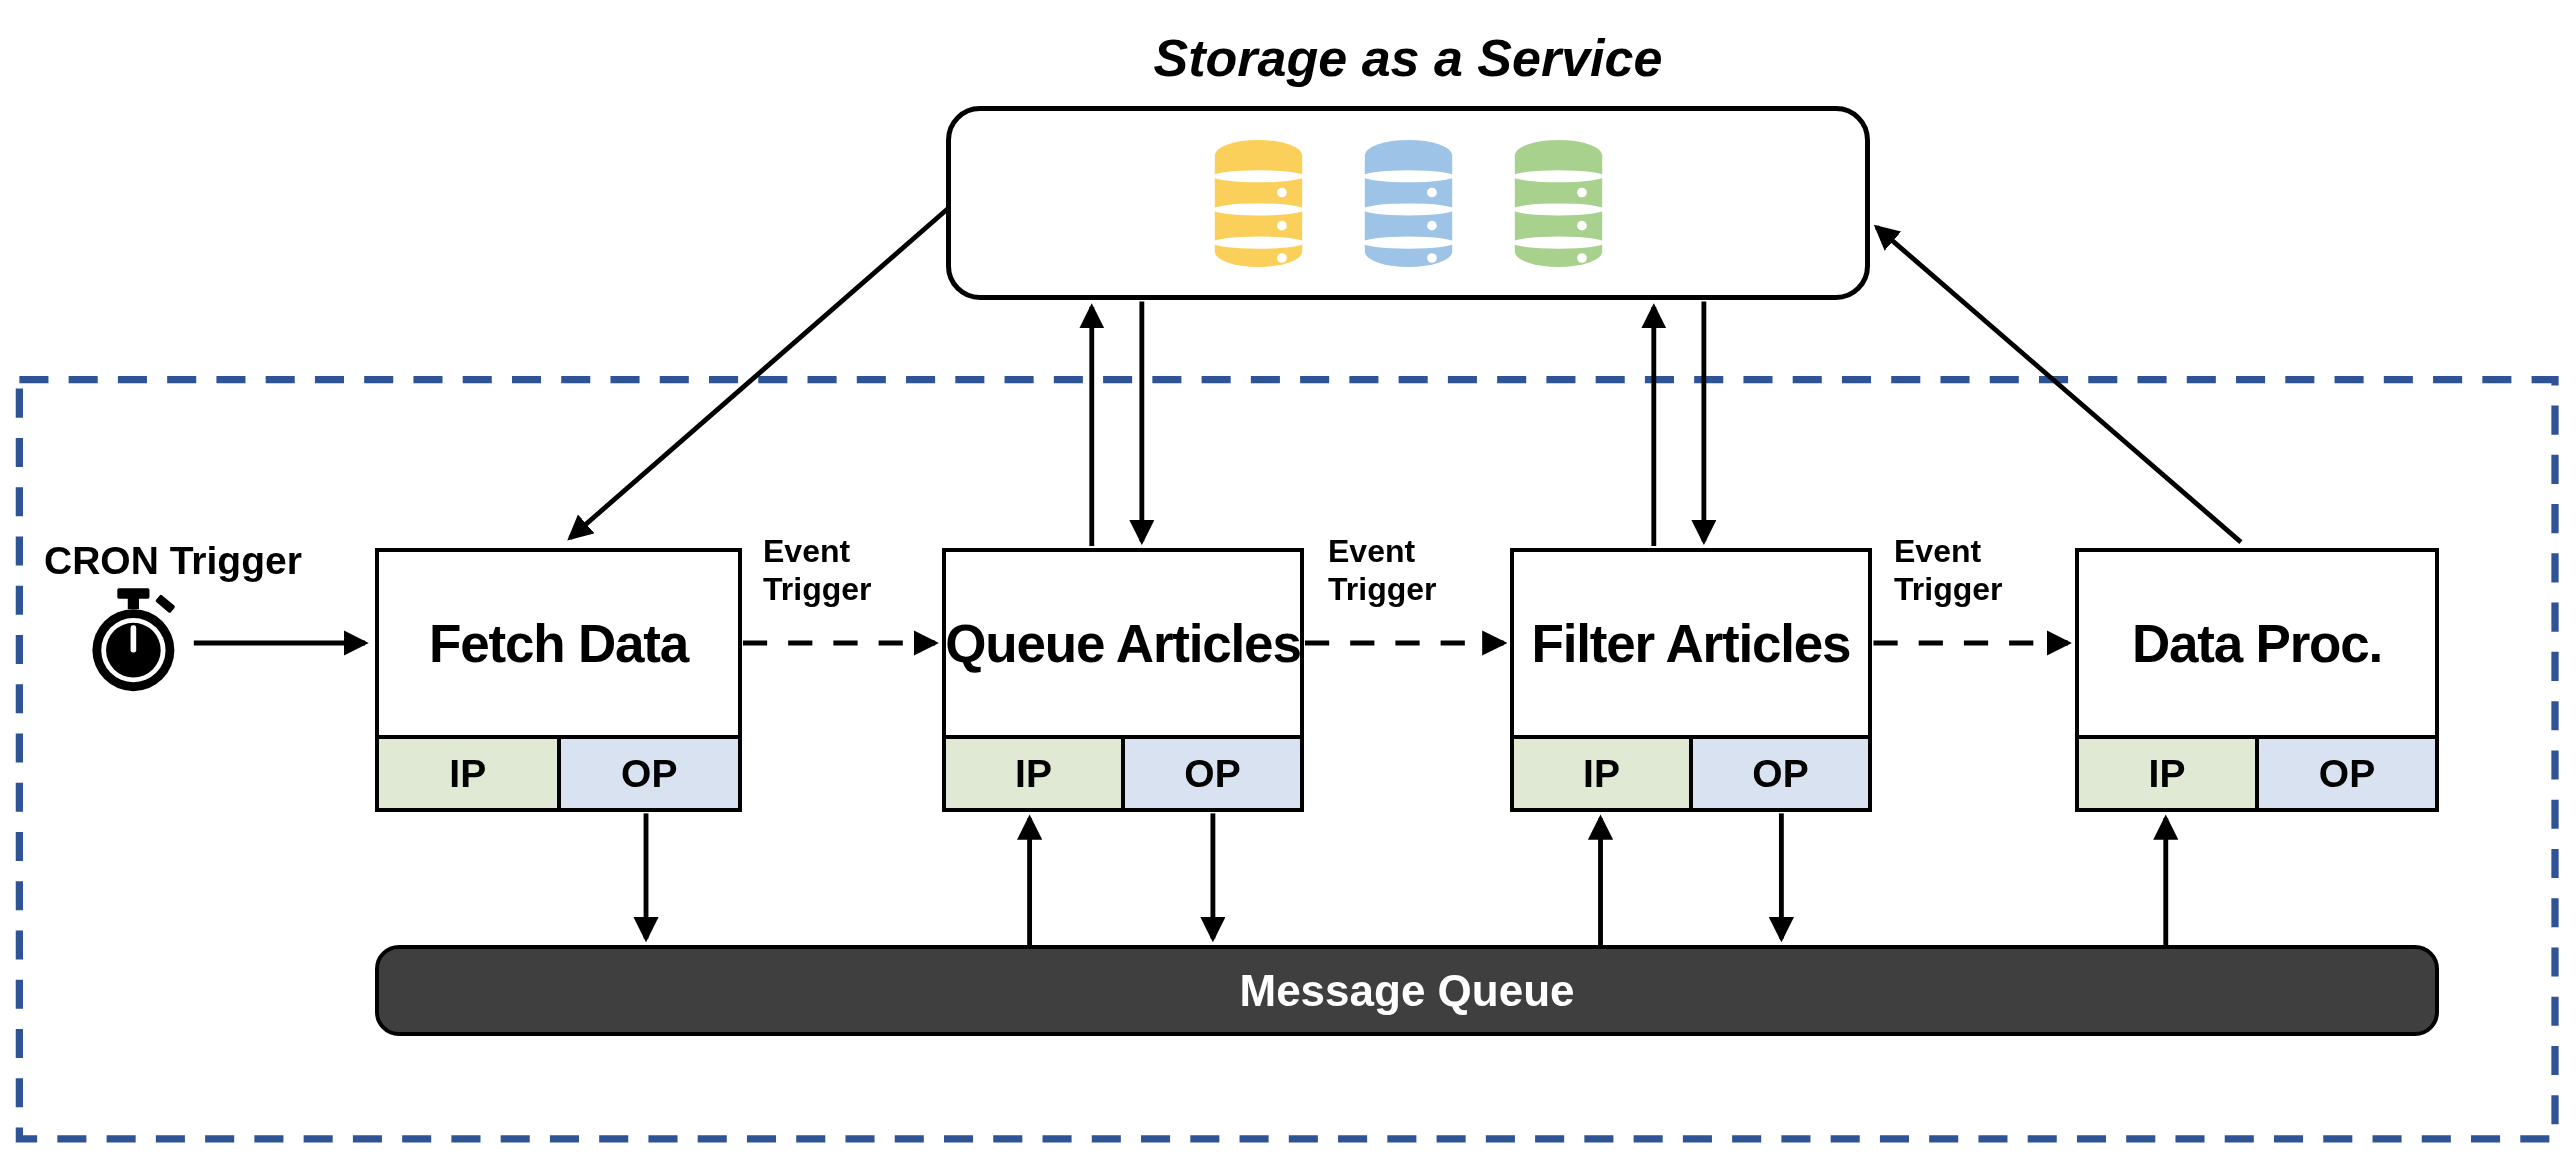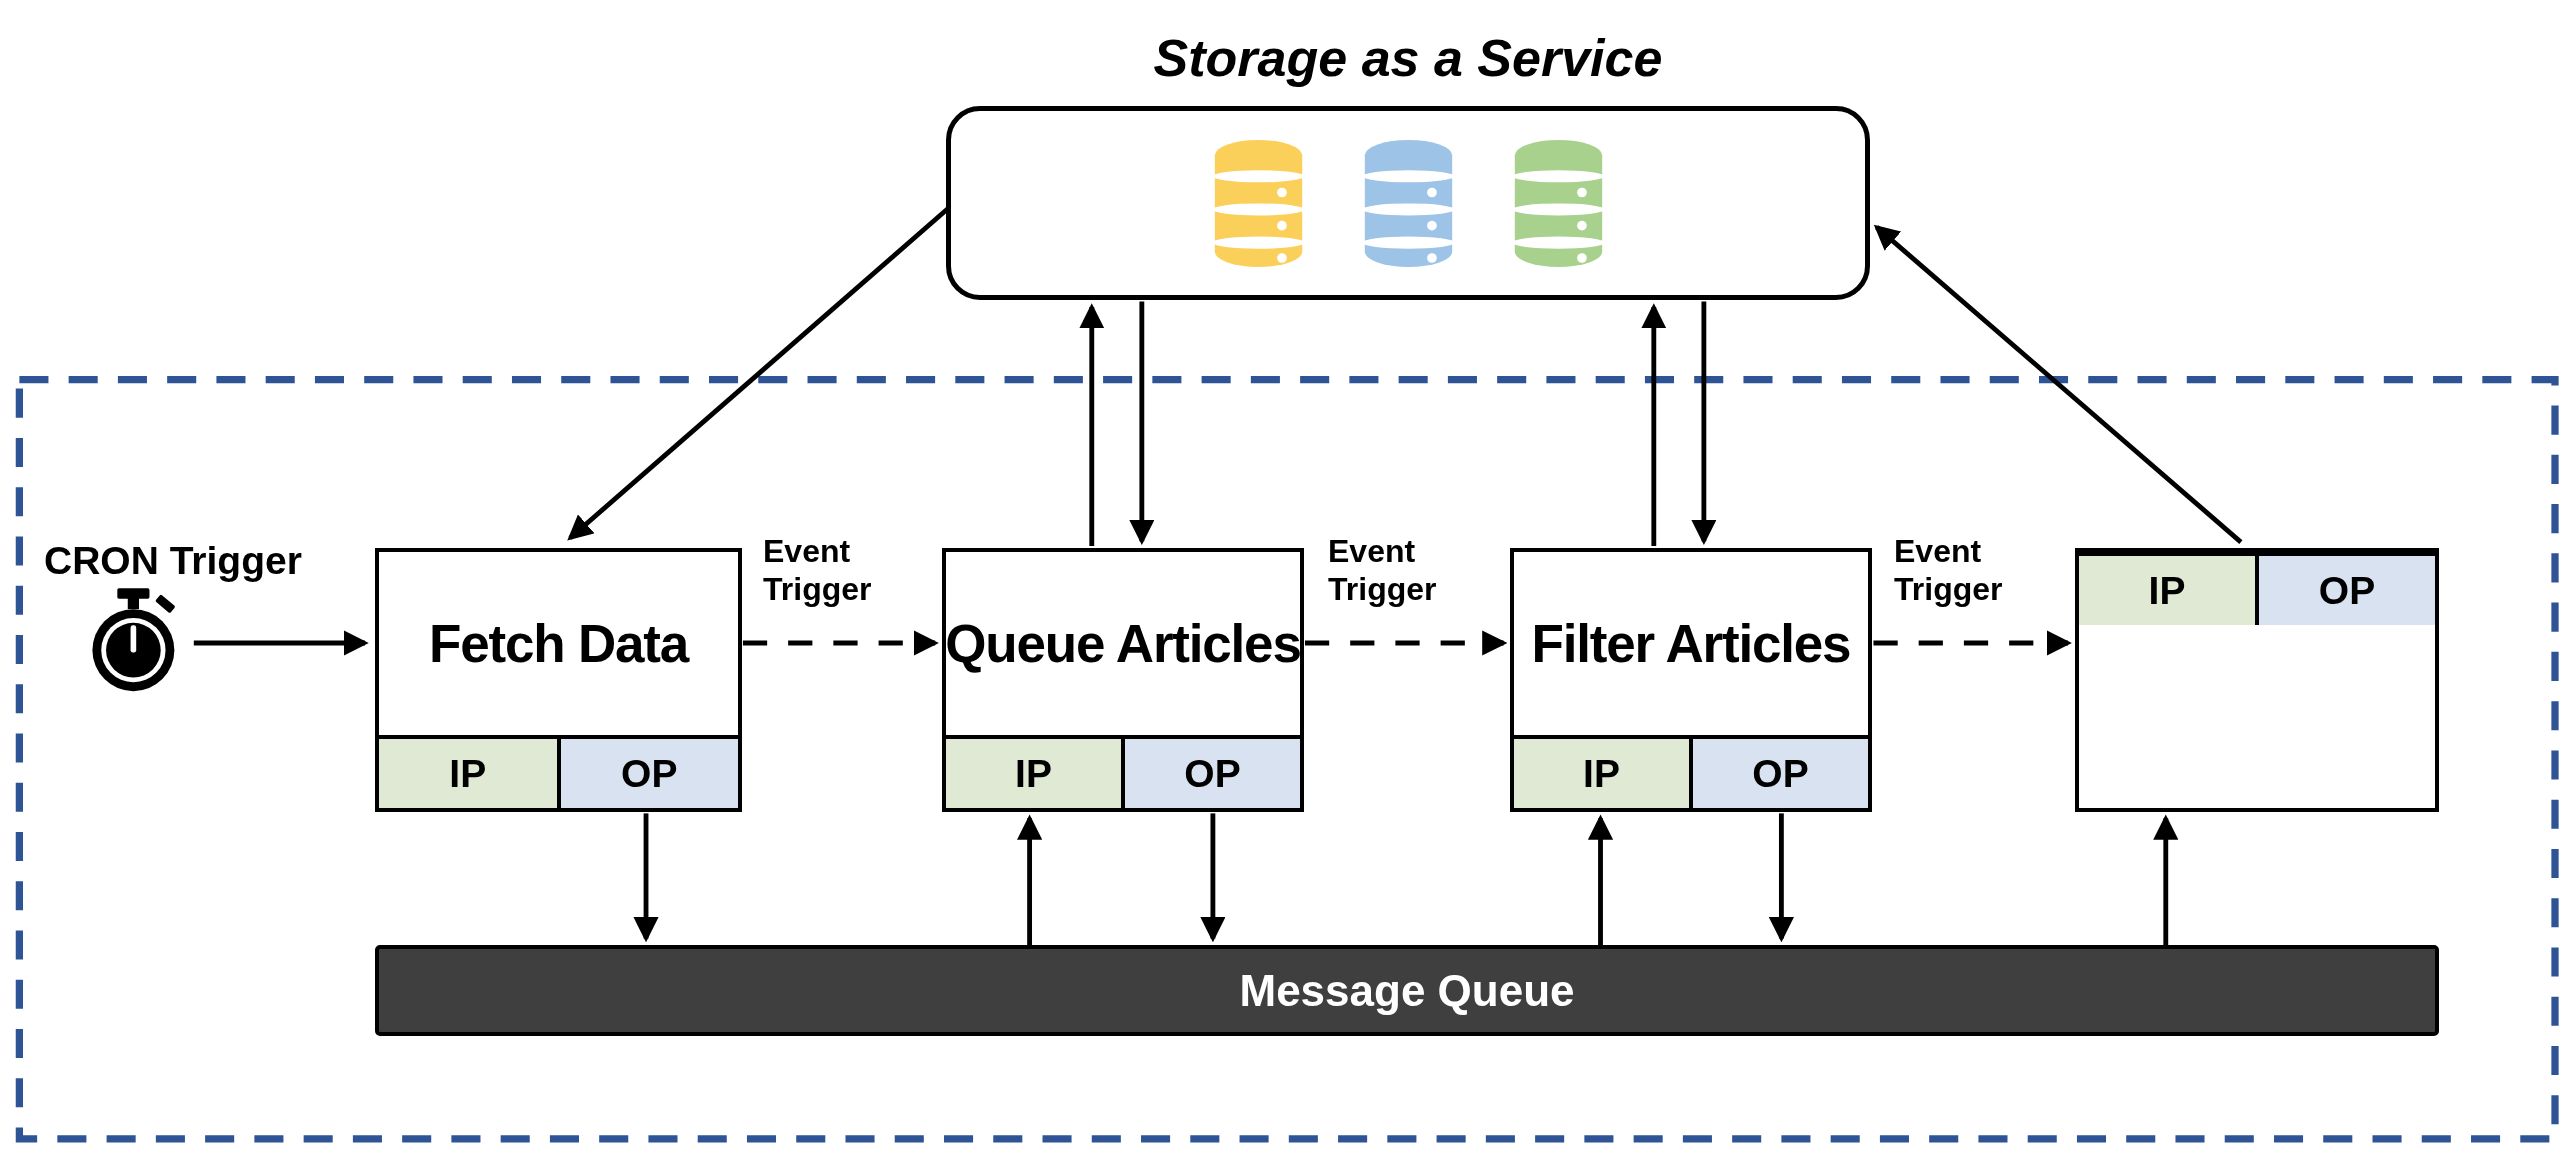--- a/index.html
+++ b/index.html
@@ -20,21 +20,21 @@
   .svc-label{flex:1;display:flex;align-items:center;justify-content:center;
              font-size:53px;font-weight:bold;letter-spacing:-1.2px;color:#000;white-space:nowrap;}
   .ipop{height:73px;display:flex;border-top:4.8px solid #000;box-sizing:border-box;}
   .port{flex:1;display:flex;align-items:center;justify-content:center;
         font-size:39px;font-weight:bold;color:#000;box-sizing:border-box;}
   .ip{background:#DFE9D4;border-right:4.8px solid #000;}
   .op{background:#D9E2F0;}
   .event-label{position:absolute;top:533px;z-index:3;font-size:32px;font-weight:bold;color:#000;
                line-height:1.18;white-space:pre-line;}
   .mq{position:absolute;left:375px;top:945px;width:2064px;height:91px;z-index:2;
-      background:#3F3F3F;border:4px solid #000;border-radius:5px;box-sizing:border-box;
+      background:#3F3F3F;border:4px solid #000;border-radius:24px;box-sizing:border-box;
       display:flex;align-items:center;justify-content:center;
       font-size:44px;font-weight:bold;color:#ffffff;}
 </style>
 </head>
 <body>
 
 <div class="stage">
 
   <svg class="wires" width="2576" height="1160" viewBox="0 0 3190 1436">
     <defs>
@@ -128,20 +128,21 @@
 
   <div class="svc" style="left:1510px;width:362px">
     <div class="svc-label">Filter Articles</div>
     <div class="ipop">
       <div class="port ip">IP</div>
       <div class="port op">OP</div>
     </div>
   </div>
 
   <div class="svc" style="left:2075px;width:364px">
+    <div class="svc-label">Data Proc.</div>
     <div class="ipop">
       <div class="port ip">IP</div>
       <div class="port op">OP</div>
     </div>
   </div>
 
   <div class="event-label" style="left:763px">Event
 Trigger</div>
   <div class="event-label" style="left:1328px">Event
 Trigger</div>

